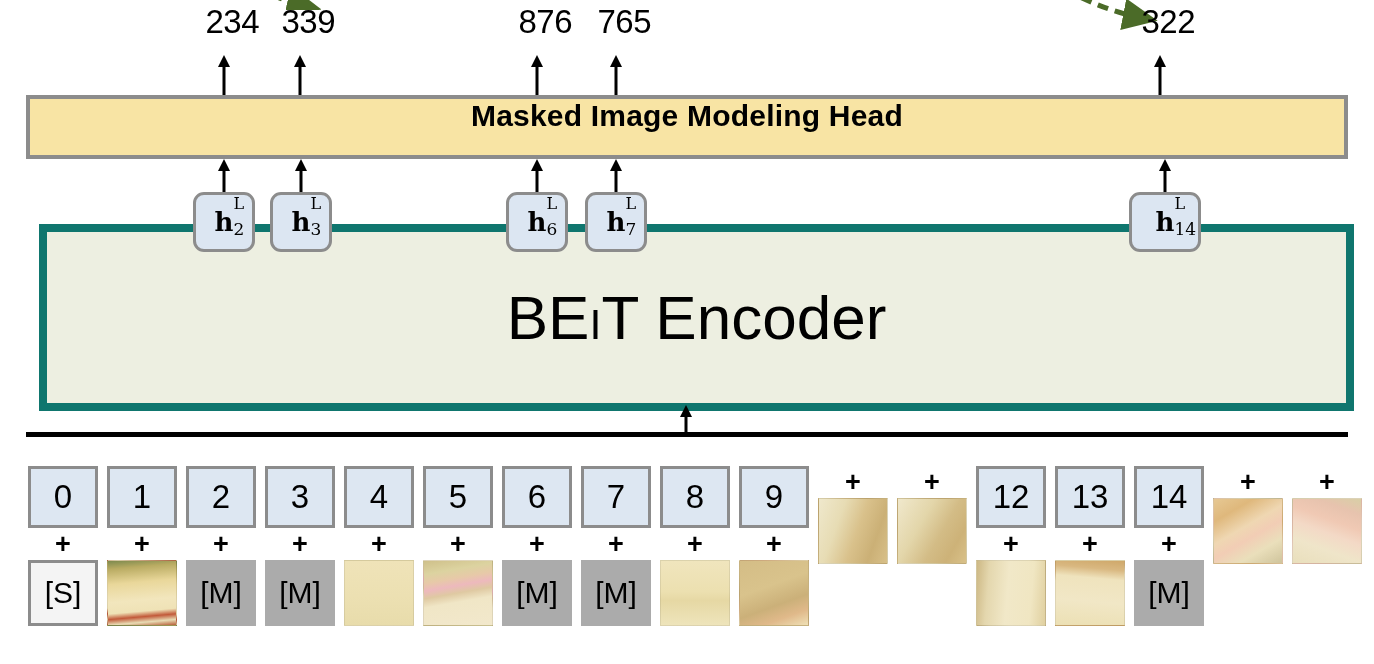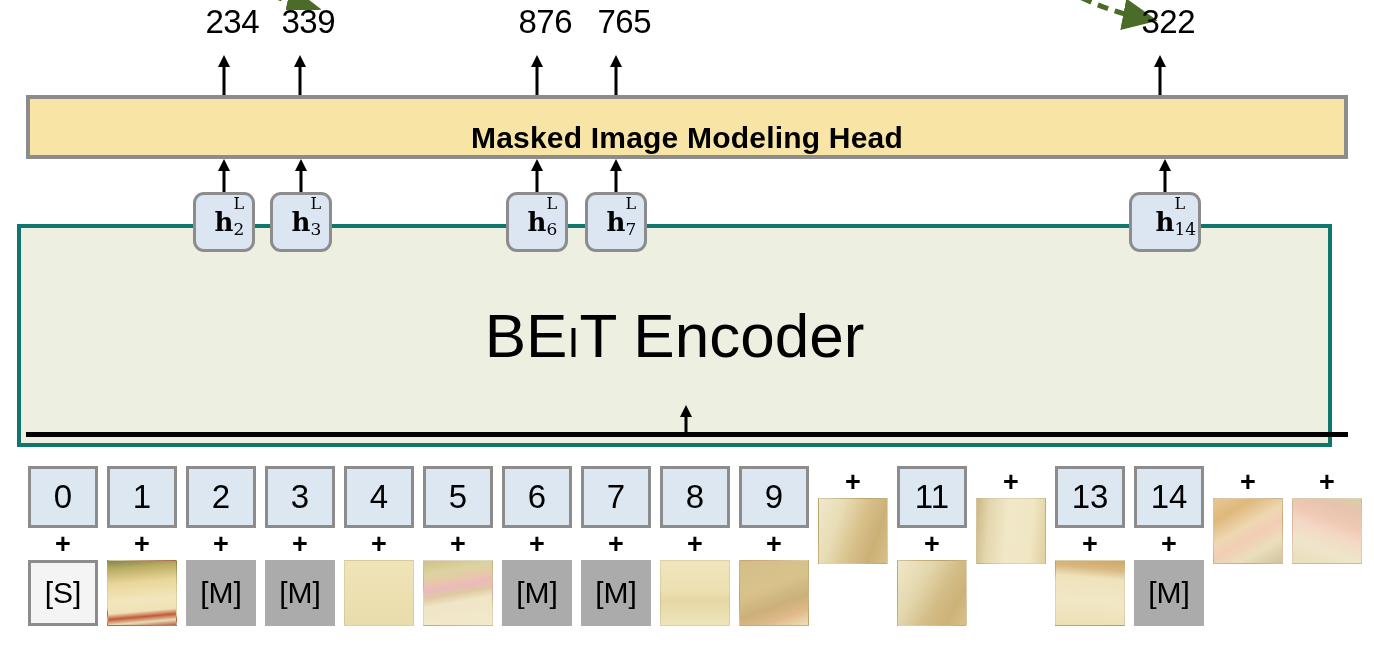--- a/index.html
+++ b/index.html
@@ -37,32 +37,32 @@
     border-bottom:12px solid #000;
   }
 
   
   #mim-head{
     position:absolute;
     left:26px;top:95px;width:1322px;height:64px;
     background:#F8E4A4;
     border:4px solid #8C8C8C;
     box-sizing:border-box;
-    display:flex;align-items:flex-end;justify-content:center;
+    display:flex;align-items:flex-start;justify-content:center;
   }
   #mim-head .label{
     font-size:30px;font-weight:bold;letter-spacing:0.2px;color:#000;
   }
 
   
   #encoder{
     position:absolute;
-    left:17px;top:224px;width:1315px;height:223px;
+    left:39px;top:224px;width:1315px;height:187px;
     background:#EDEFE1;
-    border:4px solid #0f766e;
+    border:8px solid #0f766e;
     box-sizing:border-box;
     display:flex;align-items:center;justify-content:center;
   }
   #encoder .label{
     font-size:62px;font-weight:400;color:#000;letter-spacing:0px;
     white-space:nowrap;
   }
   #encoder .label .smallcap{font-size:43px;}
 
   
@@ -282,25 +282,25 @@
       <div class="col" style="left: 739px;">
         <div class="posbox">9</div>
         <div class="plus">+</div>
         <div class="patch img" style="background: linear-gradient(160deg, rgb(212, 189, 134) 0%, rgb(217, 195, 140) 40%, rgb(203, 176, 121) 65%, rgb(224, 185, 138) 82%, rgb(239, 224, 182) 100%);"></div>
       </div>
       <div class="col" style="left: 818px;">
         <div class="plus">+</div>
         <div class="patch img" style="background: linear-gradient(110deg, rgb(239, 232, 204) 0%, rgb(231, 220, 180) 30%, rgb(217, 193, 139) 55%, rgb(203, 176, 118) 78%, rgb(216, 192, 137) 100%);"></div>
       </div>
       <div class="col" style="left: 897px;">
-        <div class="posbox">11</div>
         <div class="plus">+</div>
         <div class="patch img" style="background: linear-gradient(120deg, rgb(240, 232, 204) 0%, rgb(227, 214, 170) 35%, rgb(211, 188, 134) 60%, rgb(205, 178, 120) 80%, rgb(217, 193, 137) 100%);"></div>
       </div>
       <div class="col" style="left: 976px;">
+        <div class="posbox">12</div>
         <div class="plus">+</div>
         <div class="patch img" style="background: linear-gradient(95deg, rgb(205, 184, 132) 0%, rgb(228, 215, 174) 18%, rgb(241, 232, 200) 45%, rgb(240, 230, 194) 78%, rgb(224, 208, 160) 100%);"></div>
       </div>
       <div class="col" style="left: 1055px;">
         <div class="posbox">13</div>
         <div class="plus">+</div>
         <div class="patch img" style="background: linear-gradient(185deg, rgb(207, 168, 106) 0%, rgb(217, 184, 129) 14%, rgb(239, 227, 189) 28%, rgb(241, 231, 198) 62%, rgb(236, 224, 180) 100%);"></div>
       </div>
       <div class="col" style="left: 1134px;">
         <div class="posbox">14</div>

